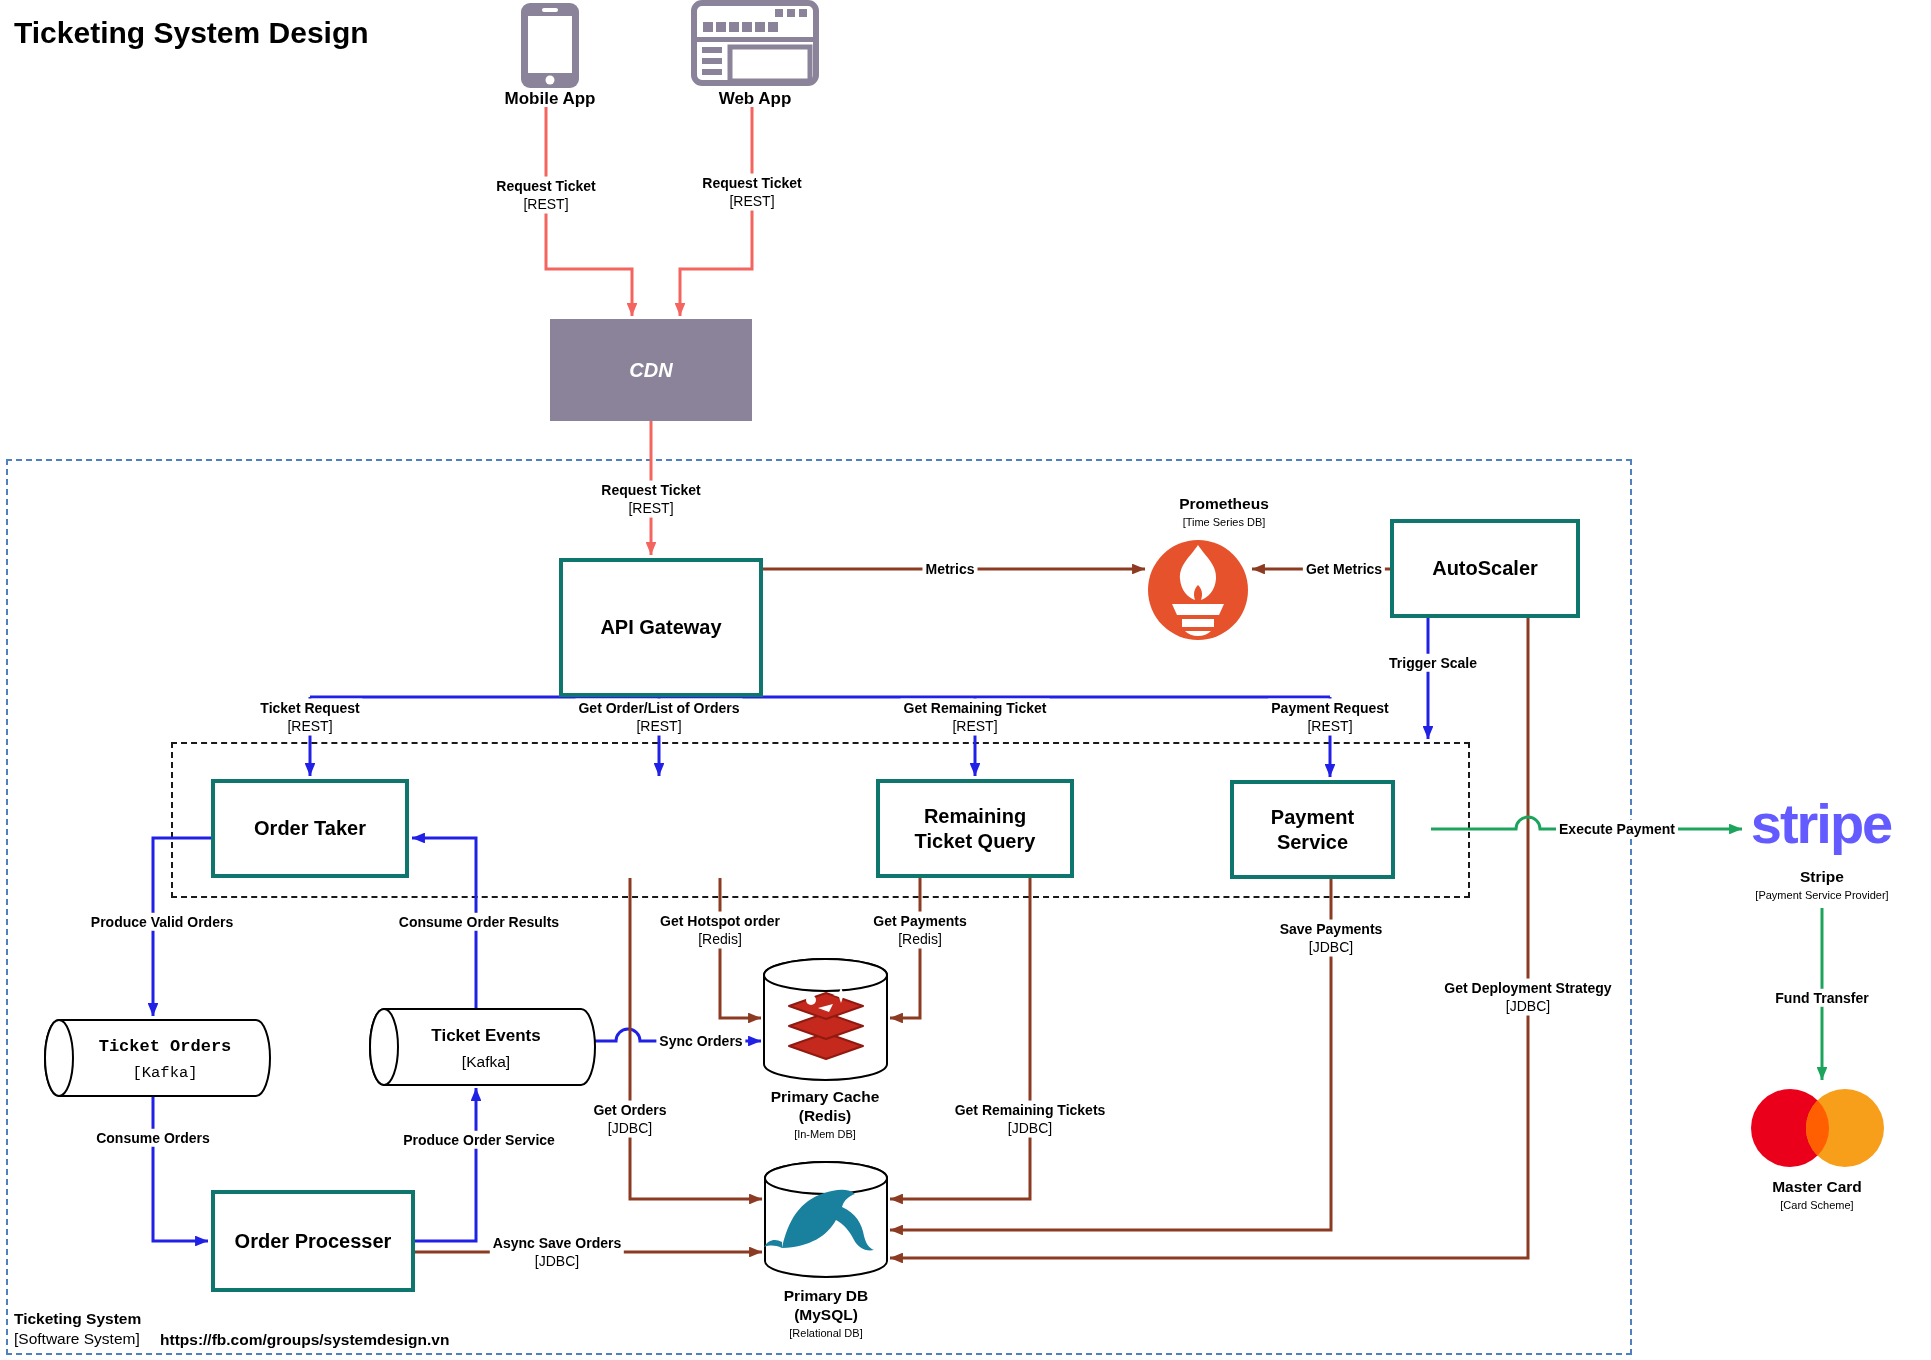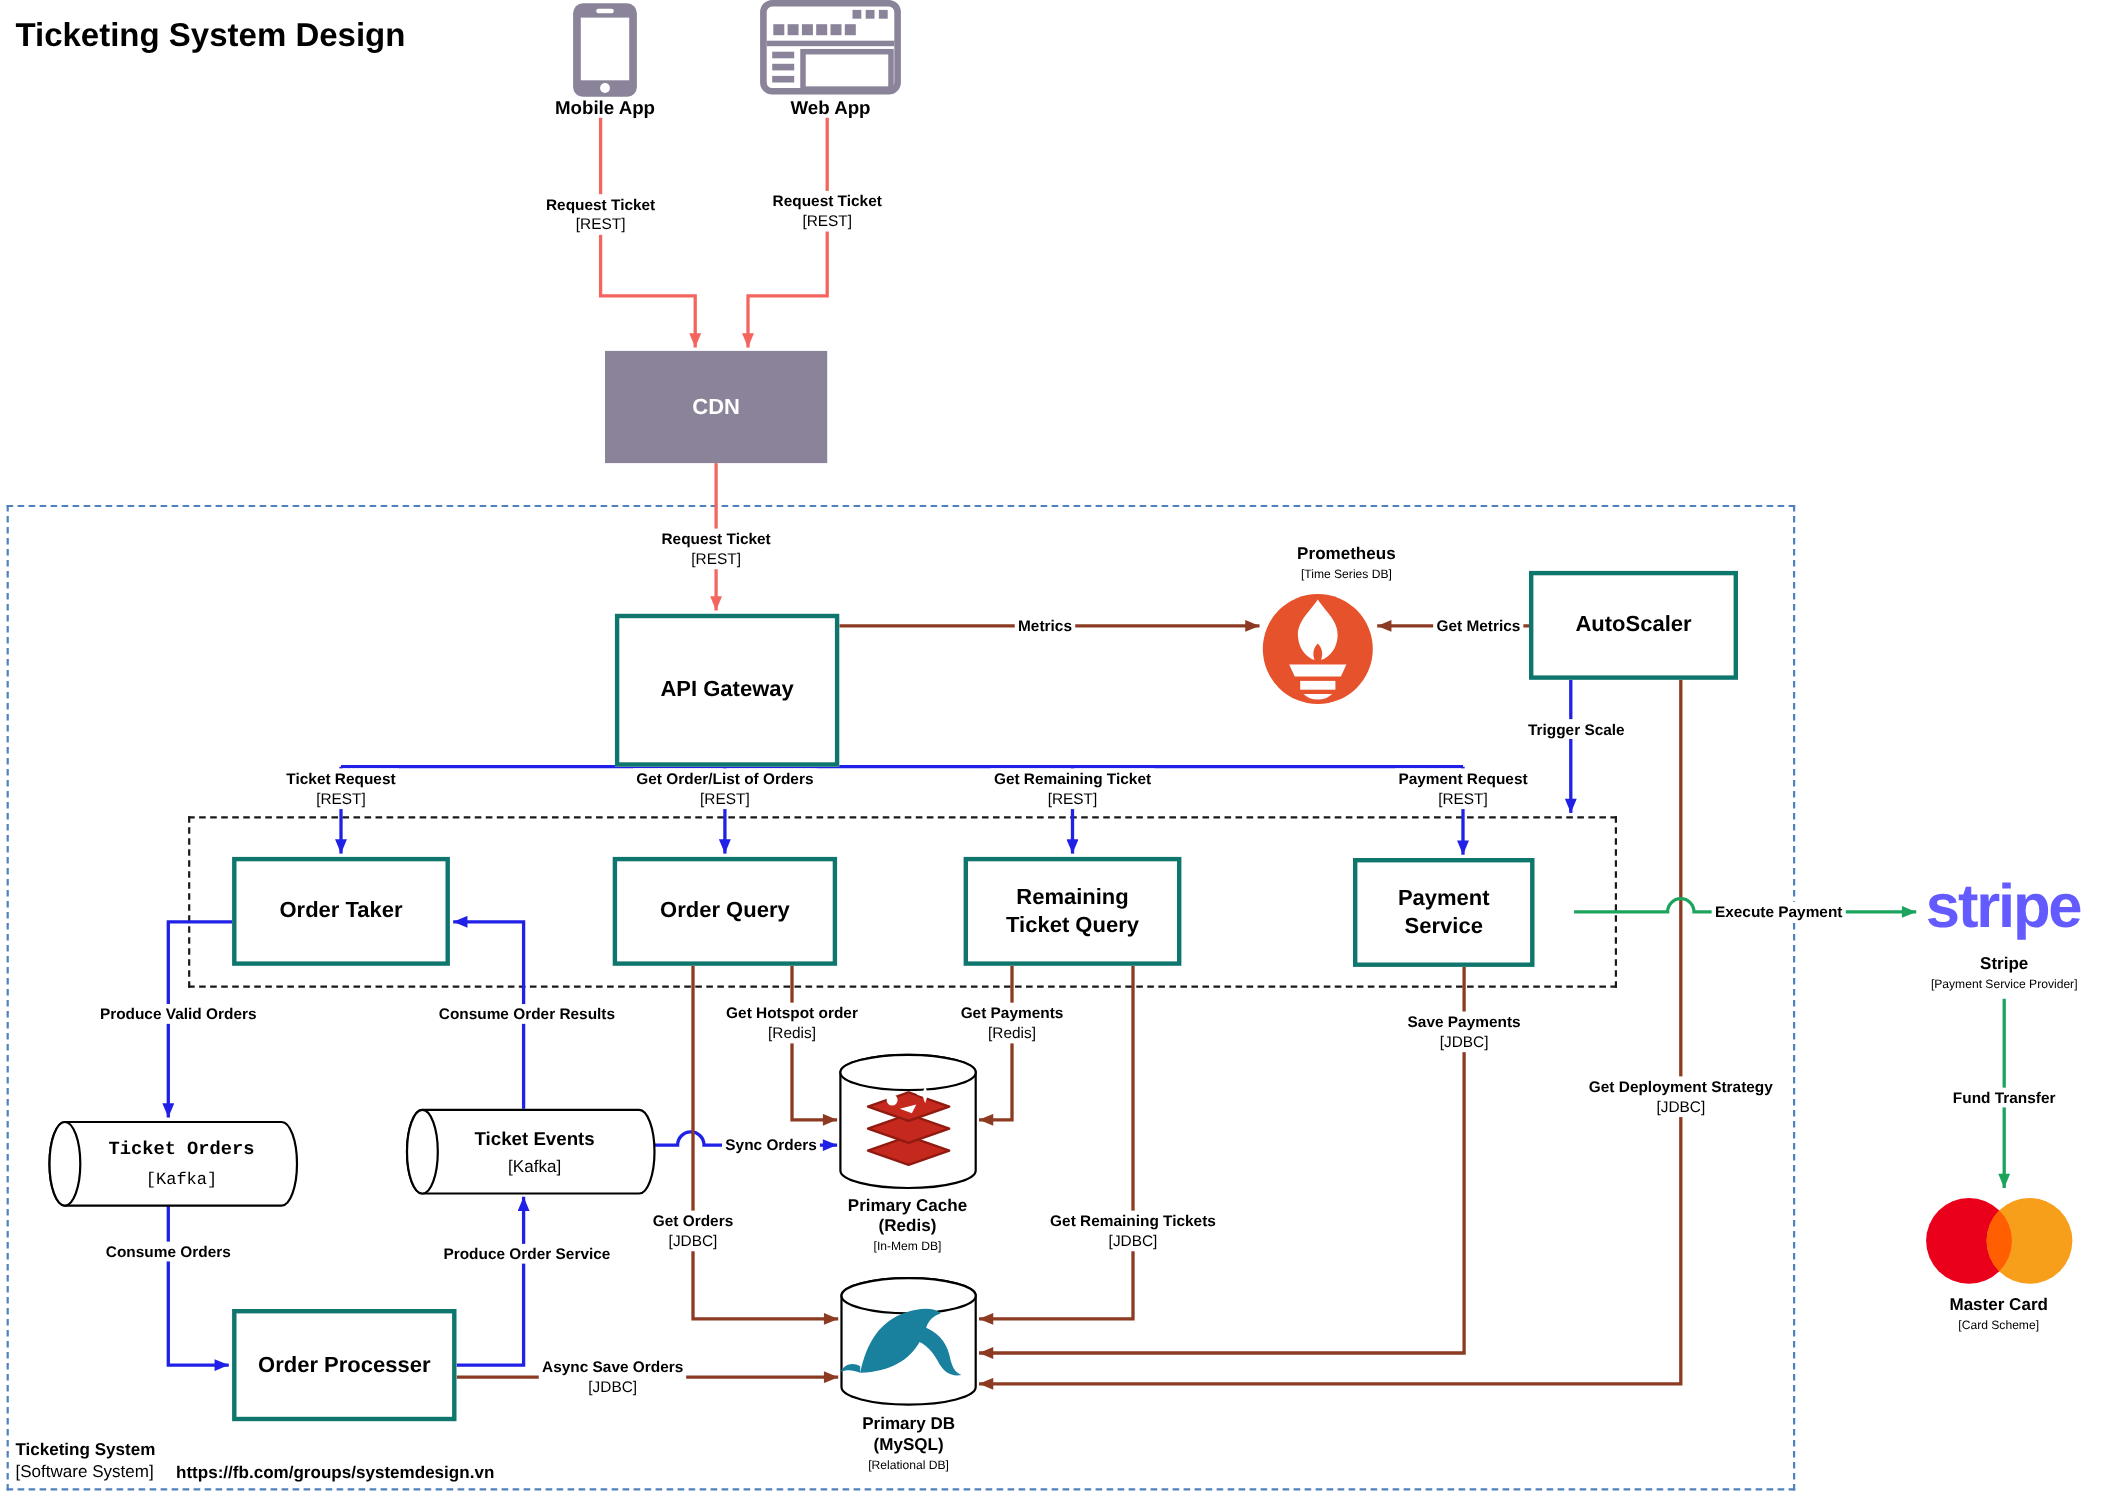--- a/index.html
+++ b/index.html
@@ -155,25 +155,24 @@
 
     <g>
       <circle cx="1790" cy="1128" r="39" fill="#EB001B"></circle>
       <circle cx="1845" cy="1128" r="39" fill="#F79E1B"></circle>
       <path d="M1817.5 1100.3 A39 39 0 0 1 1817.5 1155.7 A39 39 0 0 1 1817.5 1100.3 Z" fill="#FF5F00"></path>
     </g>
   </svg>
 
   <div id="page-title">Ticketing System Design</div>
 
-  <div class="node gray" style="left:550px;top:319px;width:202px;height:102px;">CDN</div>
+  <div class="node gray" style="left:550px;top:319px;width:202px;height:102px;font-style:italic;">CDN</div>
   <div class="node" style="left:559px;top:558px;width:204px;height:139px;">API Gateway</div>
   <div class="node" style="left:1390px;top:519px;width:190px;height:99px;">AutoScaler</div>
   <div class="node" style="left:211px;top:779px;width:198px;height:99px;">Order Taker</div>
-  <div class="node" style="left:557px;top:779px;width:204px;height:99px;">Order Query</div>
   <div class="node" style="left:876px;top:779px;width:198px;height:99px;padding:0 18px;">Remaining Ticket Query</div>
   <div class="node" style="left:1230px;top:780px;width:165px;height:99px;">Payment Service</div>
   <div class="node" style="left:211px;top:1190px;width:204px;height:102px;">Order Processer</div>
 
   <div class="ctr applabel" style="left:550px;top:99px;">Mobile App</div>
   <div class="ctr applabel" style="left:755px;top:99px;">Web App</div>
 
   <div class="ctr" style="left:165px;top:1059px;font-family:Liberation Mono, monospace;">
     <div class="cyl-name">Ticket Orders</div>
     <div class="cyl-type">[Kafka]</div>

